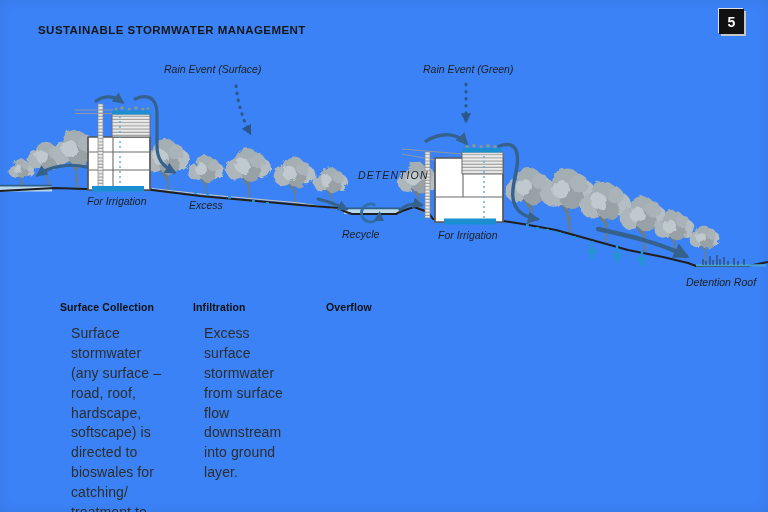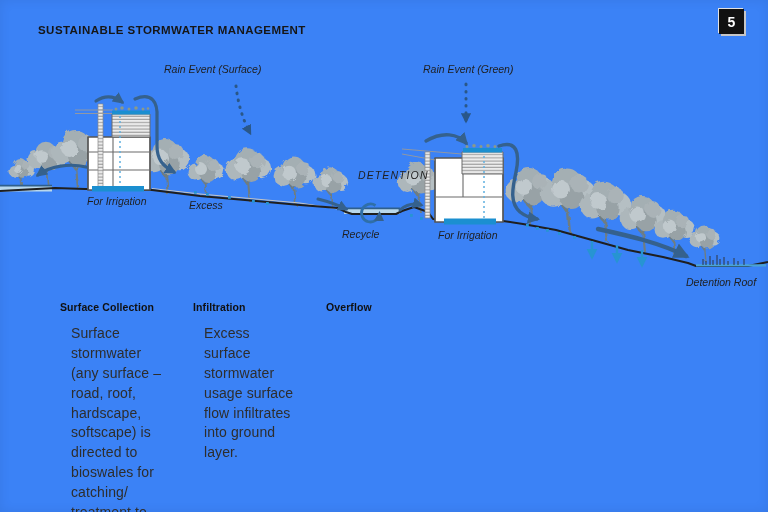--- a/index.html
+++ b/index.html
@@ -211,20 +211,20 @@
   <div class="dlabel" style="left:438px;top:229px">For Irrigation</div>
   <div class="dlabel" style="left:686px;top:276px">Detention Roof</div>
 
   <div class="legend">
     <div>
       <h3>Surface Collection</h3>
       <p>Surface stormwater (any surface – road, roof, hardscape, softscape) is directed to bioswales for catching/ treatment to reduce flow conveyance.</p>
     </div>
     <div>
       <h3>Infiltration</h3>
-      <p>Excess surface stormwater usage surface flow infiltrates into ground layer.</p>
+      <p>Excess surface stormwater from surface flow downstream into ground layer.</p>
     </div>
     <div>
       <h3>Overflow</h3>
     </div>
   </div>
 
 </div>
 
 </body></html>

